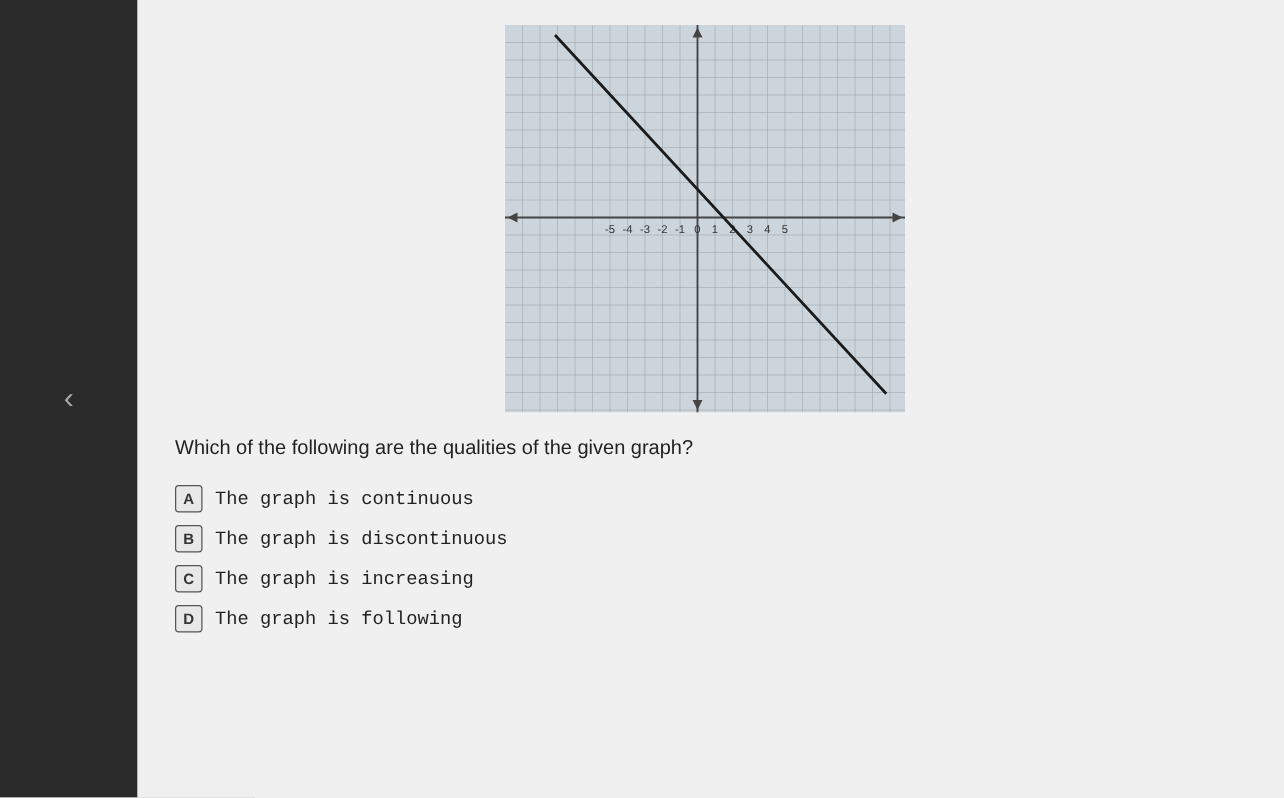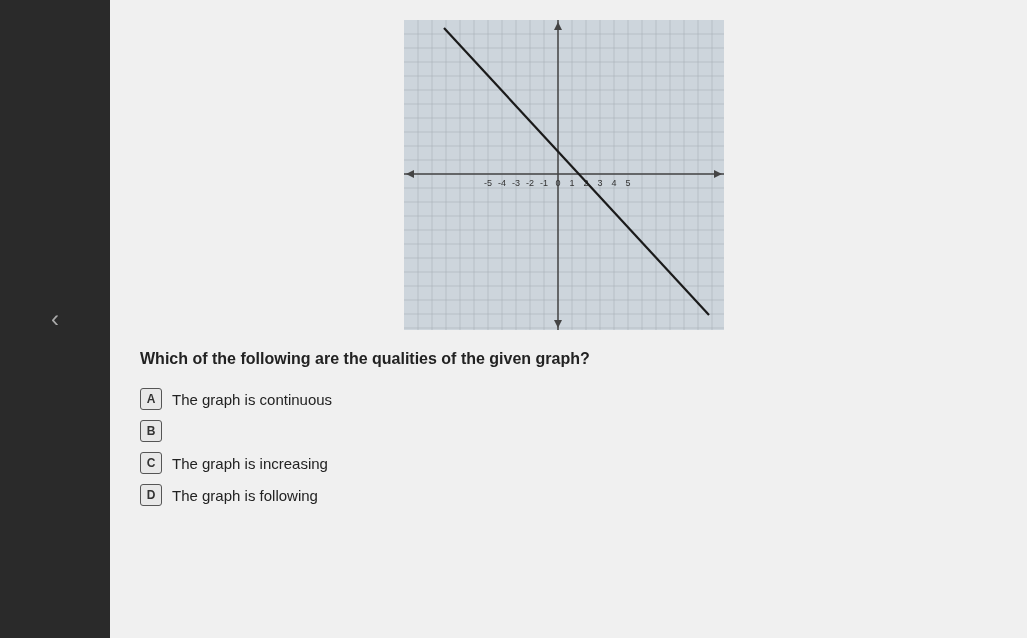--- a/index.html
+++ b/index.html
@@ -49,21 +49,21 @@
     .graph-wrapper {
       position: relative;
       width: 320px;
       height: 310px;
     }
 
     .question-text {
       font-size: 16px;
       color: #222;
       margin-bottom: 20px;
-      font-weight: bold;
+      font-weight: normal;
     }
 
     .options-list {
       display: flex;
       flex-direction: column;
       gap: 10px;
       width: 100%;
     }
 
     .option-item {
@@ -84,20 +84,21 @@
       font-size: 12px;
       font-weight: bold;
       color: #333;
       flex-shrink: 0;
       background: #e8e8e8;
     }
 
     .option-label {
       font-size: 15px;
       color: #222;
+      font-family: Liberation Mono, monospace;
     }
   </style>
 </head>
 <body>
 
 <div class="left-sidebar">
   <span class="chevron-left">‹</span>
 </div>
 
 <div class="main-content">
@@ -194,20 +195,21 @@
 
   <div class="options-list">
 
     <div class="option-item">
       <div class="option-badge">A</div>
       <span class="option-label">The graph is continuous</span>
     </div>
 
     <div class="option-item">
       <div class="option-badge">B</div>
+      <span class="option-label">The graph is discontinuous</span>
     </div>
 
     <div class="option-item">
       <div class="option-badge">C</div>
       <span class="option-label">The graph is increasing</span>
     </div>
 
     <div class="option-item">
       <div class="option-badge">D</div>
       <span class="option-label">The graph is following</span>

